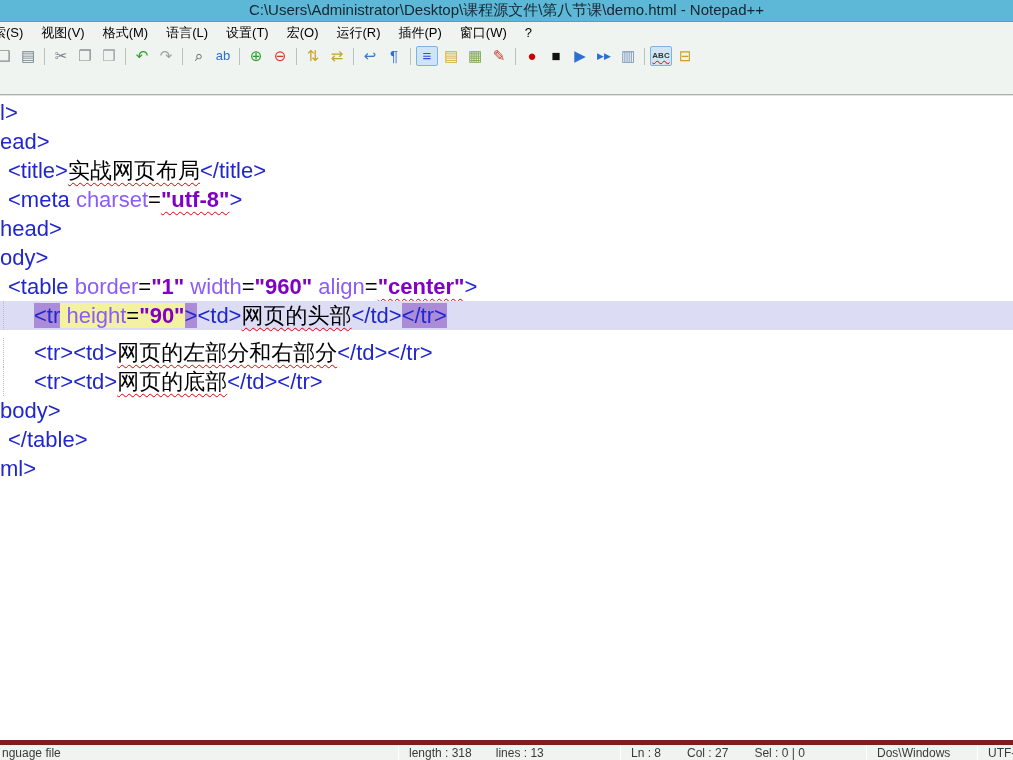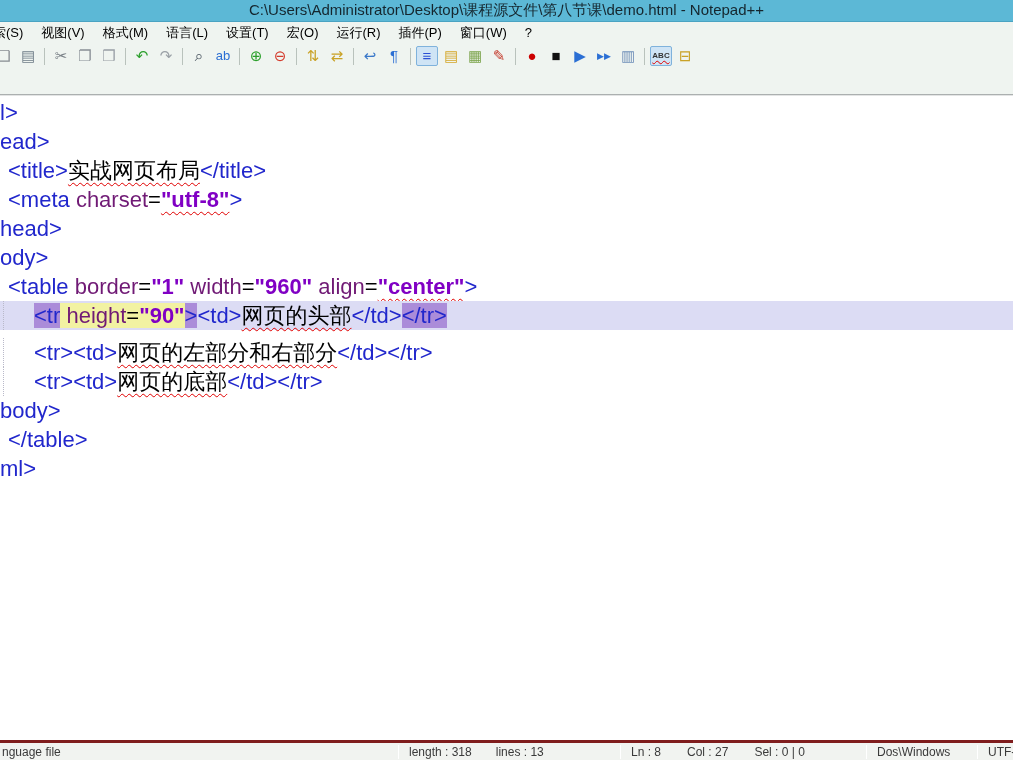--- a/index.html
+++ b/index.html
@@ -28,30 +28,30 @@
 
   .toolgap { height:26px; background:#eff4f0; flex:0 0 auto; }
   .edge { height:2px; background:linear-gradient(#8f9595, #ffffff); flex:0 0 auto; }
 
   
   .editor { height:644px; background:#ffffff; padding-top:2px; overflow:hidden; flex:0 0 auto; position:relative; }
   .line { height:29px; line-height:29px; font-size:22px; white-space:pre; position:relative; }
   .line.current { background:#dcdcf4; }
   .guide { position:absolute; left:3px; top:0; height:29px; border-left:1px dotted #b9b9c9; }
   .seg-tag   { color:#2127cc; }
-  .seg-attr  { color:#701a75; }
+  .seg-attr  { color:#8b5cf6; }
   .seg-value { color:#8000c4; font-weight:bold; }
   .seg-plain { color:#000; }
   .seg-text  { color:#000; }
   .bg-violet { background:#ab8cd9; }
   .bg-yellow { background:#f2f2a2; }
   .sq { text-decoration:underline wavy #e00000 1px; text-underline-offset:4px; text-decoration-skip-ink:none; }
 
   
-  .statusbar { height:20px; background:#f1f3f0; border-top:3px solid #7f1d1d; display:flex; align-items:center;
+  .statusbar { height:20px; background:#f1f3f0; border-top:5px solid #7f1d1d; display:flex; align-items:center;
     font-size:12px; color:#3a3a3a; flex:0 0 auto; overflow:hidden; white-space:nowrap; }
   .ssep { width:1px; height:14px; background:#c3c9c4; border-right:1px solid #fff; flex:0 0 auto; }
   .ssec { padding:0 10px; flex:0 0 auto; overflow:hidden; }
   .s-doctype { width:398px; padding-left:2px; }
   .s-len { width:221px; display:flex; gap:24px; }
   .s-pos { width:245px; display:flex; gap:26px; }
   .s-eol { width:110px; }
   .s-enc { width:60px; }
 </style>
 </head>

